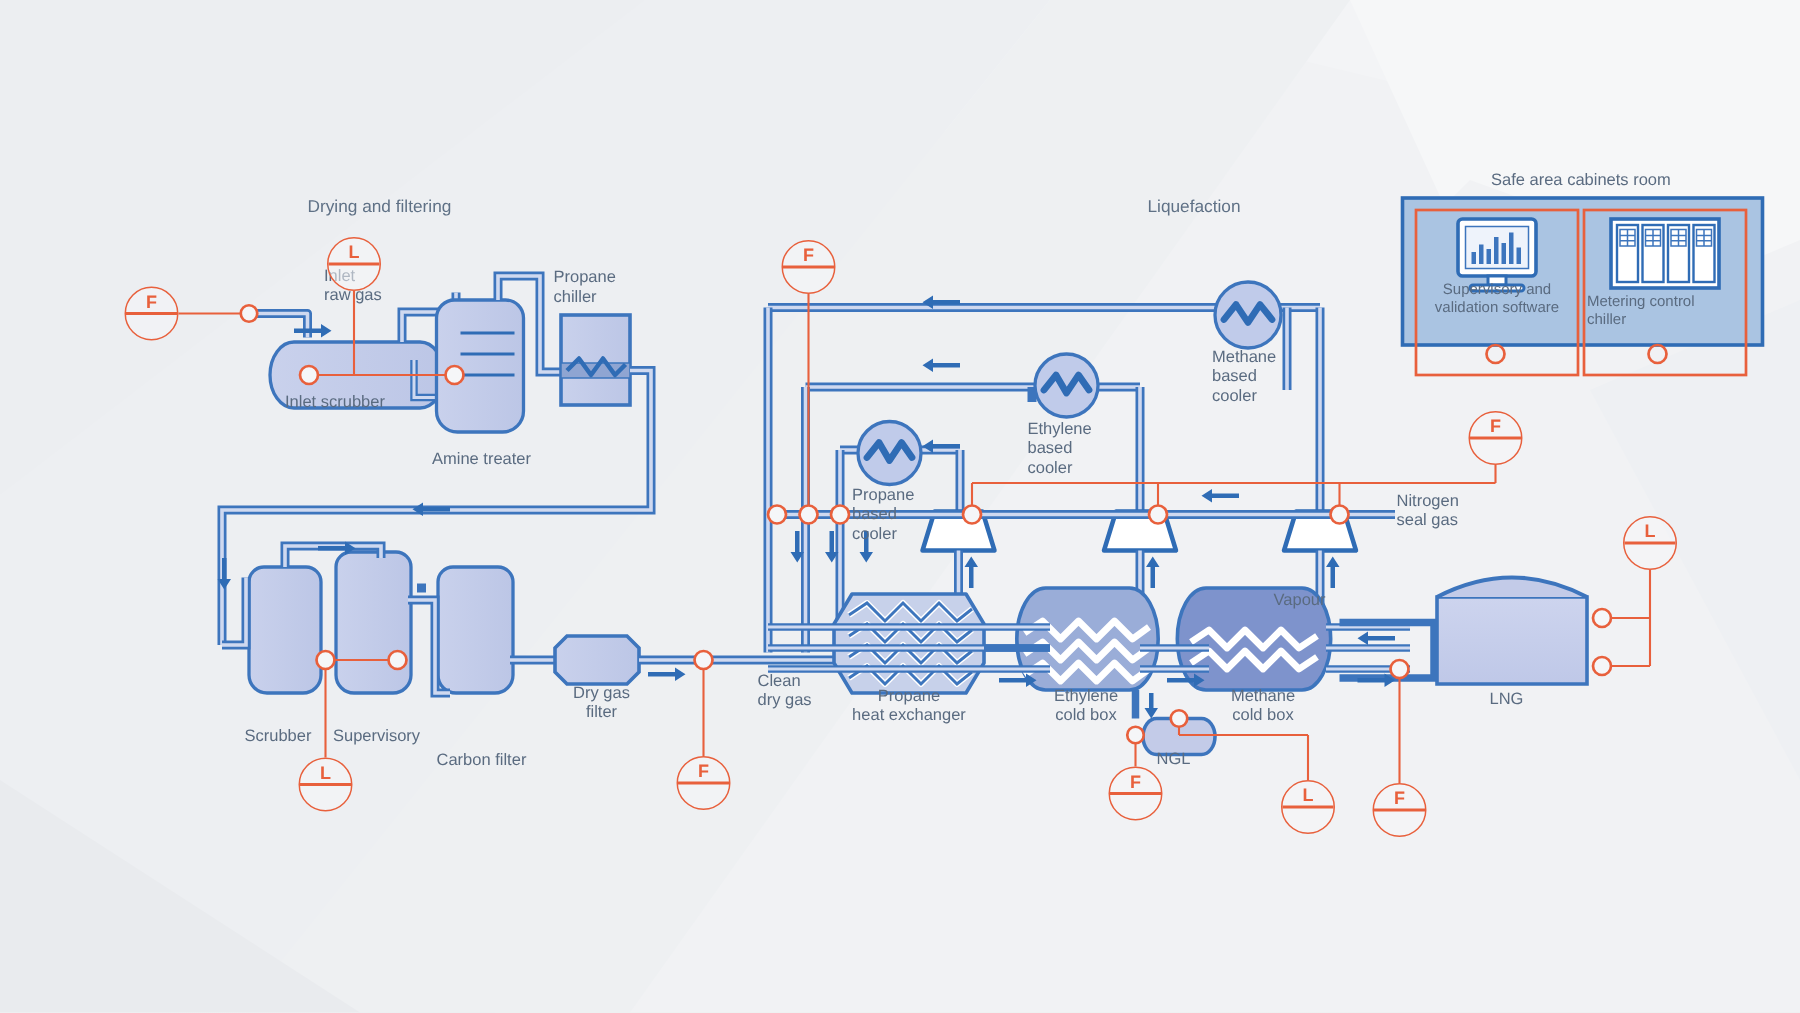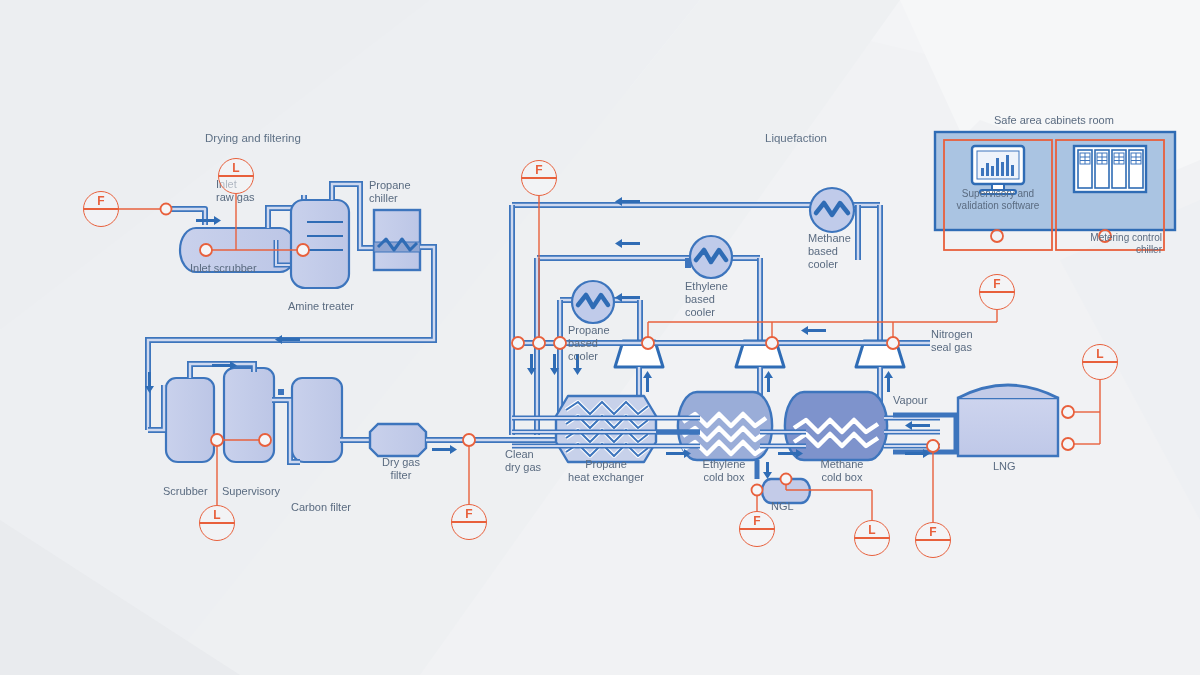--- a/index.html
+++ b/index.html
@@ -524,29 +524,29 @@
     <div>cold box</div>
   </div>
 
   <div style="position:absolute;left:771px;top:500px;font-size:11px;color:#5a6b80;">NGL</div>
 
   <div style="position:absolute;left:931px;top:328px;font-size:11px;color:#5a6b80;line-height:13px;">
     <div>Nitrogen</div>
     <div>seal gas</div>
   </div>
 
-  <div style="position:absolute;left:893px;top:394px;font-size:11px;color:#5a6b80;">Vapour</div>
+  <div style="position:absolute;left:849px;top:394px;font-size:11px;color:#5a6b80;">Vapour</div>
 
   <div style="position:absolute;left:993px;top:460px;font-size:11px;color:#5a6b80;">LNG</div>
 
   <div style="position:absolute;left:946px;top:188px;width:104px;text-align:center;font-size:10px;color:#5a6b80;line-height:12px;">
     <div>Supervisory and</div>
     <div>validation software</div>
   </div>
-  <div style="position:absolute;left:1058px;top:196px;width:104px;text-align:right;font-size:10px;color:#5a6b80;line-height:12px;margin-top:36px;">
+  <div style="position:absolute;left:1058px;top:196px;width:104px;text-align:left;font-size:10px;color:#5a6b80;line-height:12px;">
     <div>Metering control</div>
     <div>chiller</div>
   </div>
 
   <div id="balloons">
         <div style="position: absolute; left: 83px; top: 191px; width: 36px; height: 36px; border: 1.6px solid rgb(232, 96, 60); border-radius: 50%; background: rgba(245, 246, 248, 0.55); box-sizing: border-box; pointer-events: auto;">
           <div style="position: absolute; left: 0px; top: 16.4px; width: 100%; height: 1.4px; background: rgb(232, 96, 60);"></div>
           <div style="position: absolute; left: 0px; top: 2px; width: 100%; text-align: center; font-size: 12px; font-weight: bold; color: rgb(232, 96, 60); font-family: &quot;Liberation Sans&quot;, &quot;DejaVu Sans&quot;, sans-serif;">F</div>
         </div>
         <div style="position: absolute; left: 218px; top: 158px; width: 36px; height: 36px; border: 1.6px solid rgb(232, 96, 60); border-radius: 50%; background: rgba(245, 246, 248, 0.55); box-sizing: border-box; pointer-events: auto;">

